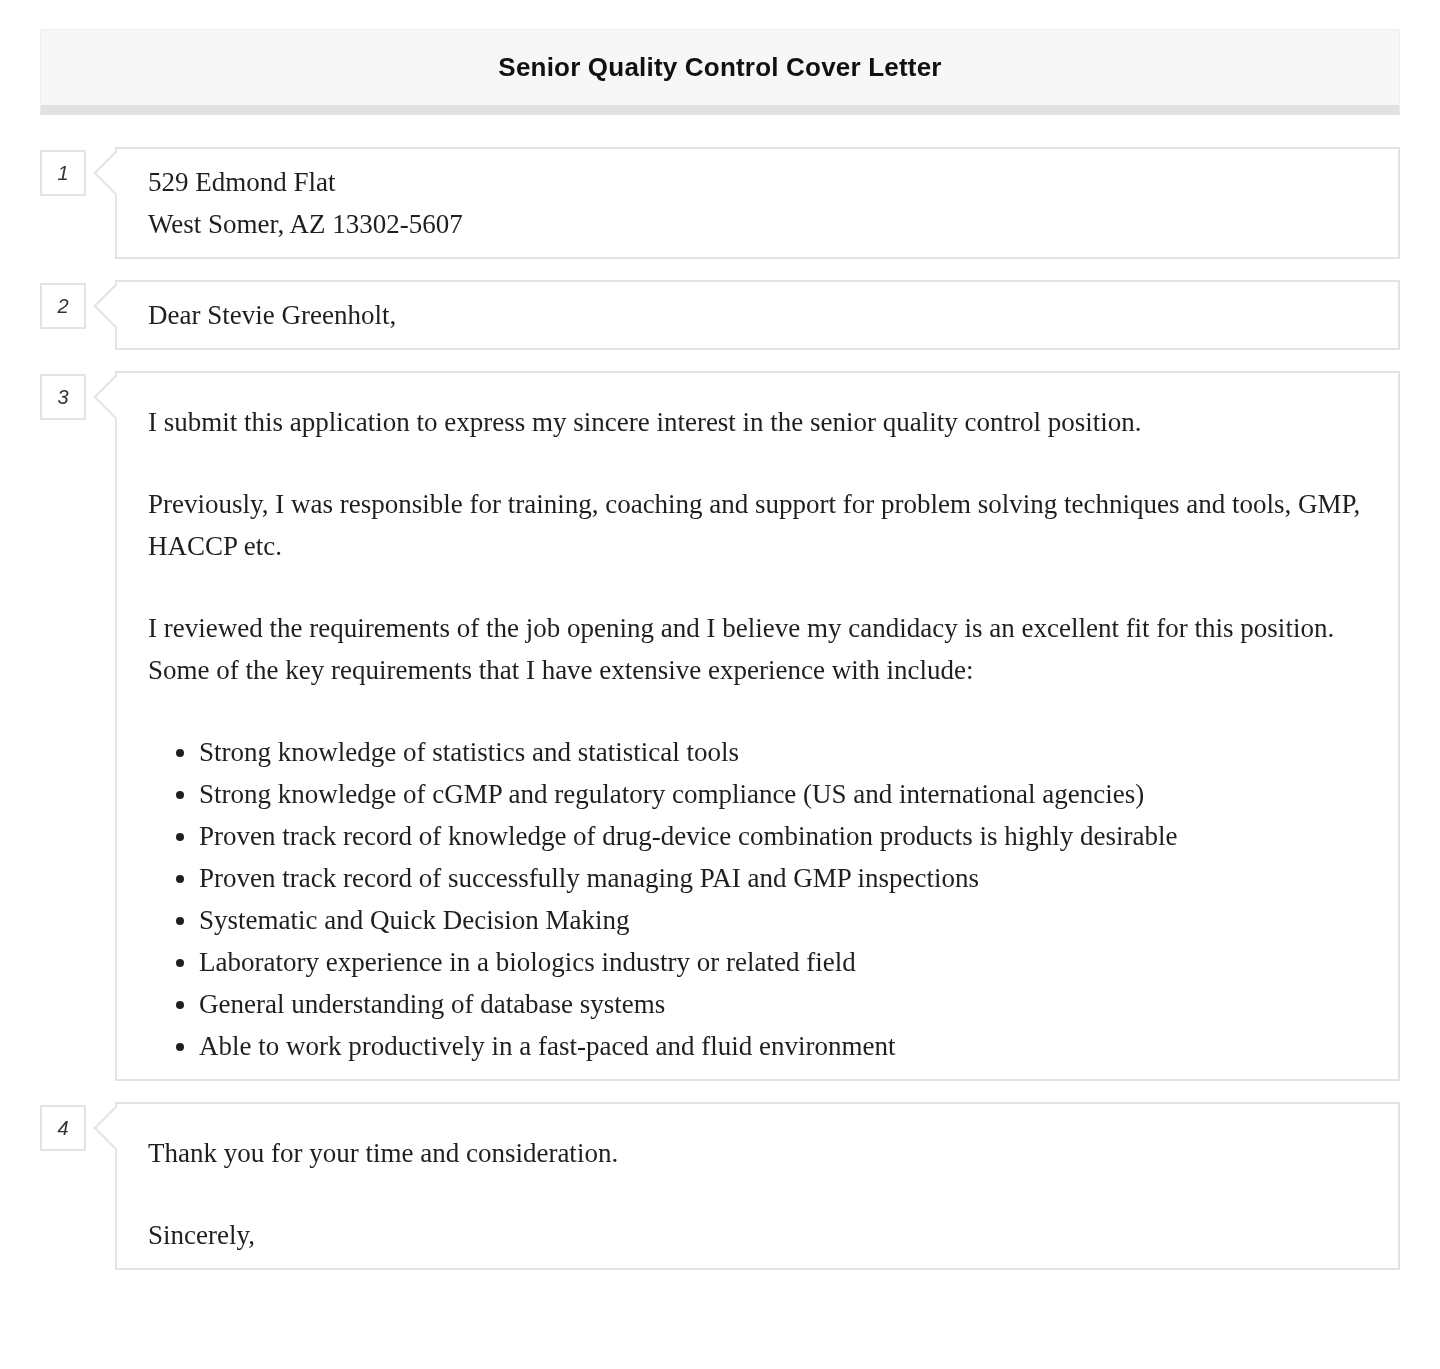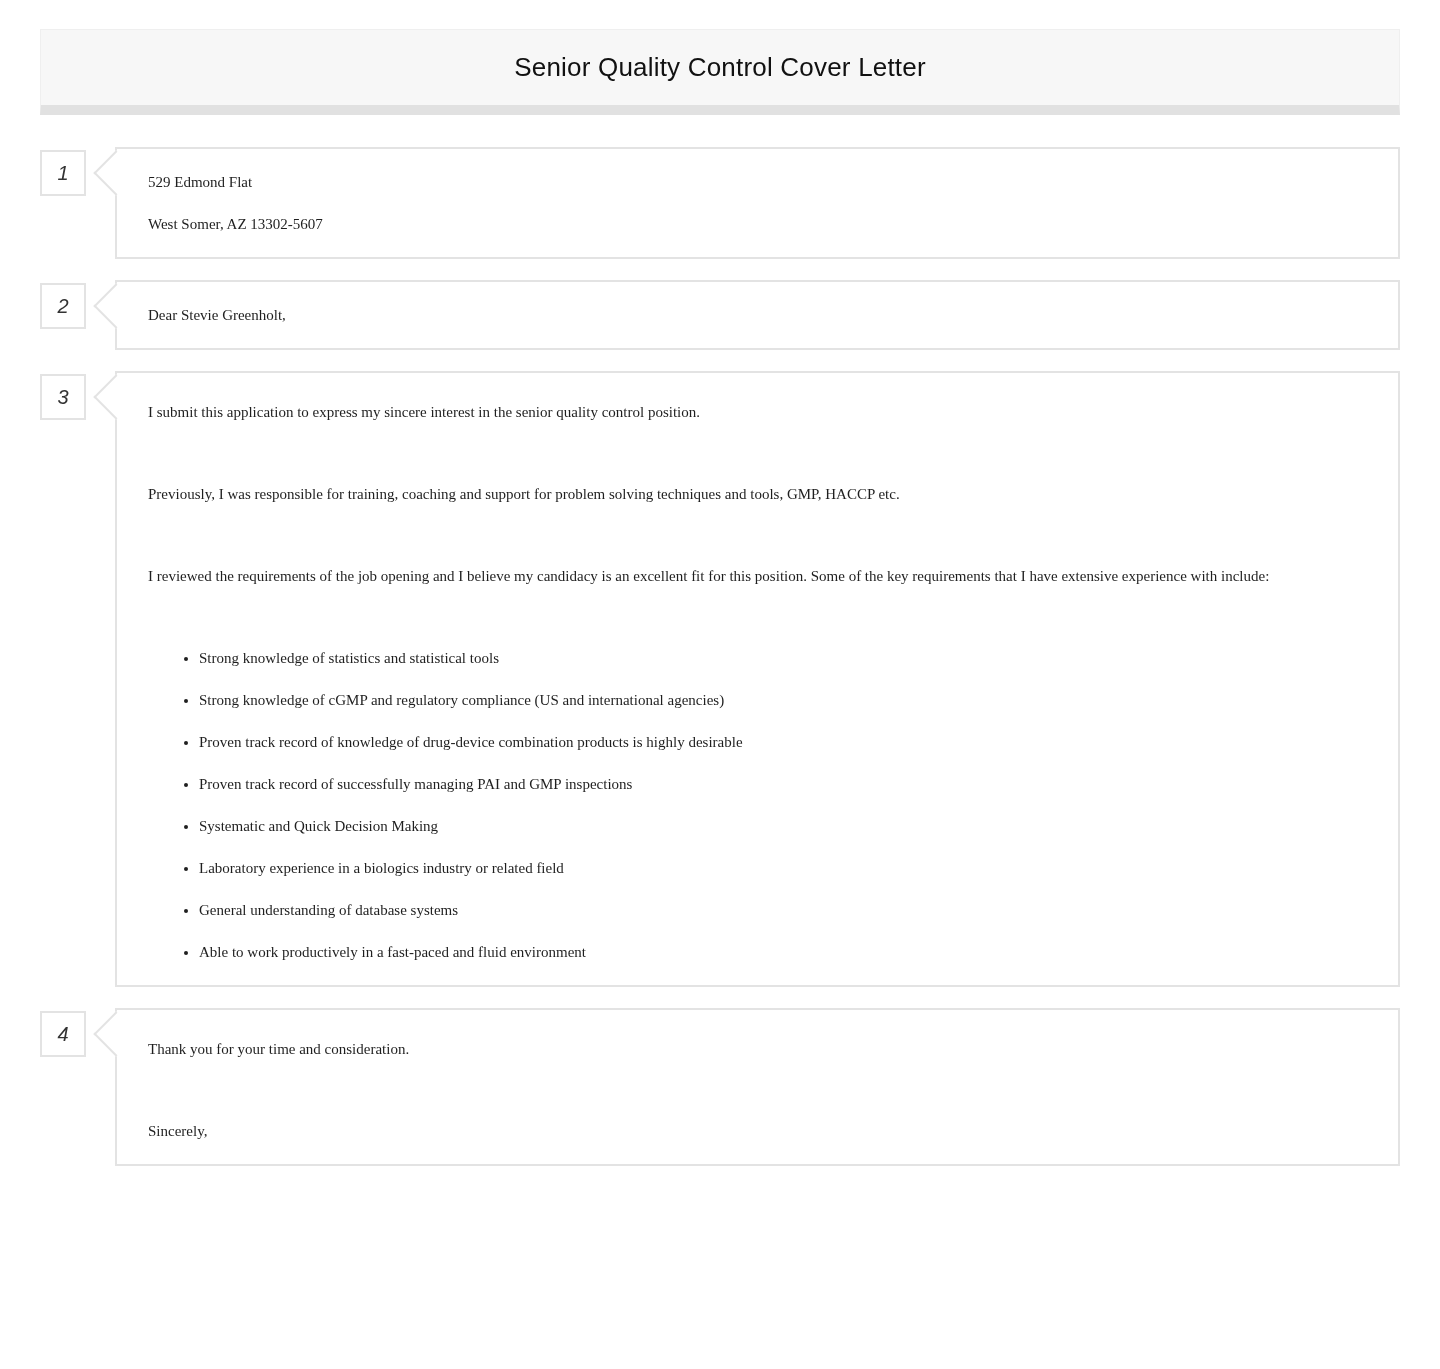--- a/index.html
+++ b/index.html
@@ -18,21 +18,21 @@
     height: 86px;
     background: #f7f7f7;
     border: 1px solid #efefef;
     border-bottom: 10px solid #e1e1e1;
     display: flex;
     align-items: center;
     justify-content: center;
   }
   .header h1 {
     font-family: "Liberation Sans", sans-serif;
-    font-weight: normal;
+    font-weight: bold;
     font-size: 26px;
     color: #111111;
     letter-spacing: 0.2px;
   }
 
   
   .sections { margin-top: 32px; }
   .section-row {
     display: flex;
     align-items: flex-start;
@@ -53,37 +53,37 @@
     font-size: 20px;
     color: #333333;
   }
   .bubble {
     position: relative;
     flex: 1;
     margin-left: 29px;
     background: #ffffff;
     border: 2px solid #e3e3e3;
     padding: 12px 31px;
-    font-size: 15px;
+    font-size: 27px;
     line-height: 42px;
   }
   .bubble::before {
     content: "";
     position: absolute;
     left: -17px;
     top: 8px;
     width: 30px;
     height: 30px;
     background: #ffffff;
     border-left: 2px solid #e3e3e3;
     border-bottom: 2px solid #e3e3e3;
     transform: rotate(45deg);
   }
 
-  .bubble p { margin: 6px 0 40px 0; }
+  .bubble p { margin: 16px 0 40px 0; }
   .bubble p:last-child, .bubble ul:last-child { margin-bottom: 0; }
   .bold-line { font-weight: normal; }
 
   .bubble ul {
     margin: 4px;
     padding-left: 47px;
     list-style: disc;
   }
   .bubble ul li { line-height: 42px; }
 </style>

